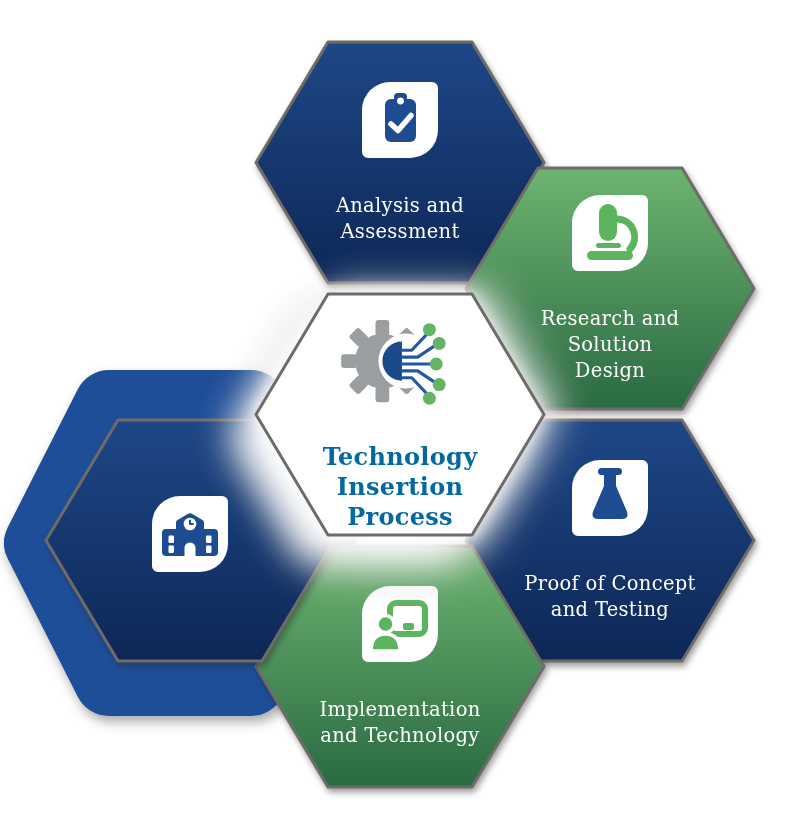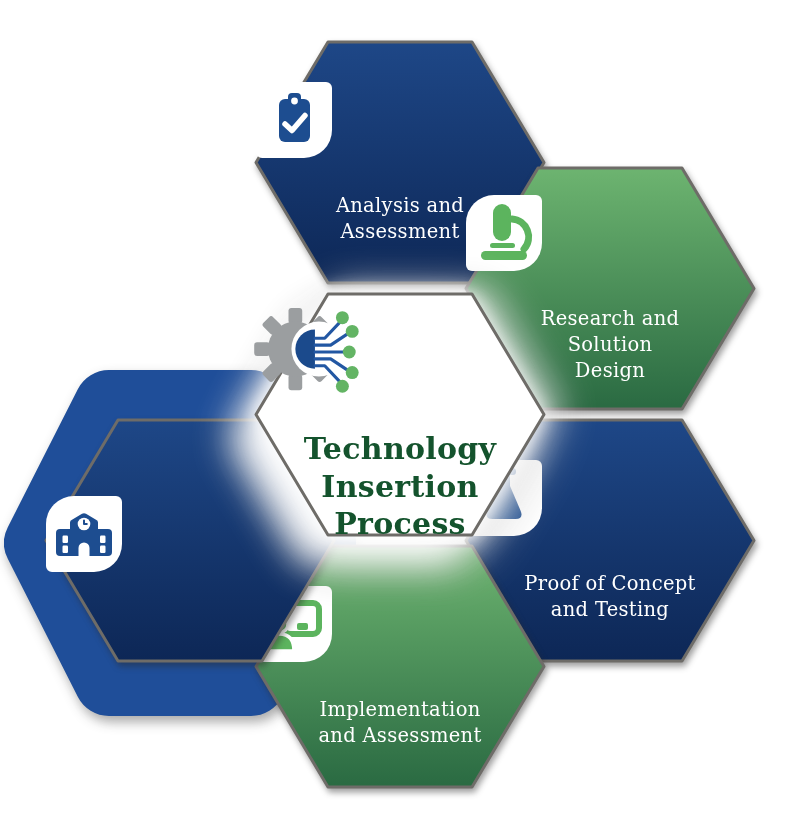--- a/index.html
+++ b/index.html
@@ -20,28 +20,28 @@
   .hex--implementation{left:254px;top:543px;z-index:2;}
   .hex--training{left:44px;top:417px;z-index:2;}
   .hex--center{left:254px;top:291px;z-index:3;}
   .hex--center .hex-svg{
      filter:drop-shadow(0 0 9px rgba(255,255,255,.95))
             drop-shadow(-22px 24px 18px rgba(255,255,255,.96))
             drop-shadow(16px -6px 16px rgba(255,255,255,.6))
             drop-shadow(2px 3px 4px rgba(50,50,50,.25));}
 
   .hex-inner{position:absolute;inset:0;display:flex;flex-direction:column;
-             justify-content:center;z-index:2;gap:20px;}
+             align-items:center;justify-content:center;z-index:2;gap:20px;}
   .leaf{width:80px;height:80px;margin-bottom:13px;flex:none;}
   .hex-label{color:#ffffff;font-size:19.5px;line-height:1.33;text-align:center;
              white-space:pre-line;letter-spacing:.3px;}
 
   .hex--center .hex-inner{padding-top:16px;}
   .center-icon{width:118px;height:98px;margin-bottom:10px;flex:none;}
-  .center-label{color:#14532d;font-size:30px;font-weight:600;line-height:1.25;
+  .center-label{color:#0369a1;font-size:24px;font-weight:600;line-height:1.25;
                 text-align:center;white-space:pre-line;letter-spacing:.3px;}
 </style>
 </head>
 <body>
 
 <div class="canvas">
 
   <svg width="0" height="0" style="position:absolute" aria-hidden="true">
     <defs>
       <linearGradient id="gradNavy" x1="0" y1="0" x2="0" y2="1">
@@ -116,21 +116,21 @@
     </svg>
     <div class="hex-inner">
       <svg class="leaf" viewBox="0 0 80 80">
         <path d="M30 2 H72 A6 6 0 0 1 78 8 V50 A28 28 0 0 1 50 78 H8 A6 6 0 0 1 2 72 V30 A28 28 0 0 1 30 2 Z" fill="#ffffff"></path>
         <rect x="30" y="19" width="35" height="31" rx="6" fill="none" stroke="#5cb45e" stroke-width="6"></rect>
         <rect x="43" y="39" width="11" height="7" rx="2" fill="#5cb45e"></rect>
         <circle cx="25.5" cy="40" r="8.5" fill="#5cb45e" stroke="#ffffff" stroke-width="3.5"></circle>
         <path d="M11 67 Q11 50 25.5 50 Q40 50 40 67 Z" fill="#5cb45e" stroke="#ffffff" stroke-width="3.5"></path>
       </svg>
       <div class="hex-label">Implementation
-and Assessment</div>
+and Technology</div>
     </div>
   </div>
 
   <div class="hex hex--training">
     <svg class="hex-svg" width="292" height="247" viewBox="0 0 292 247">
       <polygon points="2,123.5 74,3 218,3 290,123.5 218,244 74,244" fill="url(#gradNavy)" stroke="#6e6c68" stroke-width="3" stroke-linejoin="round"></polygon>
     </svg>
     <div class="hex-inner">
       <svg class="leaf" viewBox="0 0 80 80">
         <path d="M30 2 H72 A6 6 0 0 1 78 8 V50 A28 28 0 0 1 50 78 H8 A6 6 0 0 1 2 72 V30 A28 28 0 0 1 30 2 Z" fill="#ffffff"></path>

